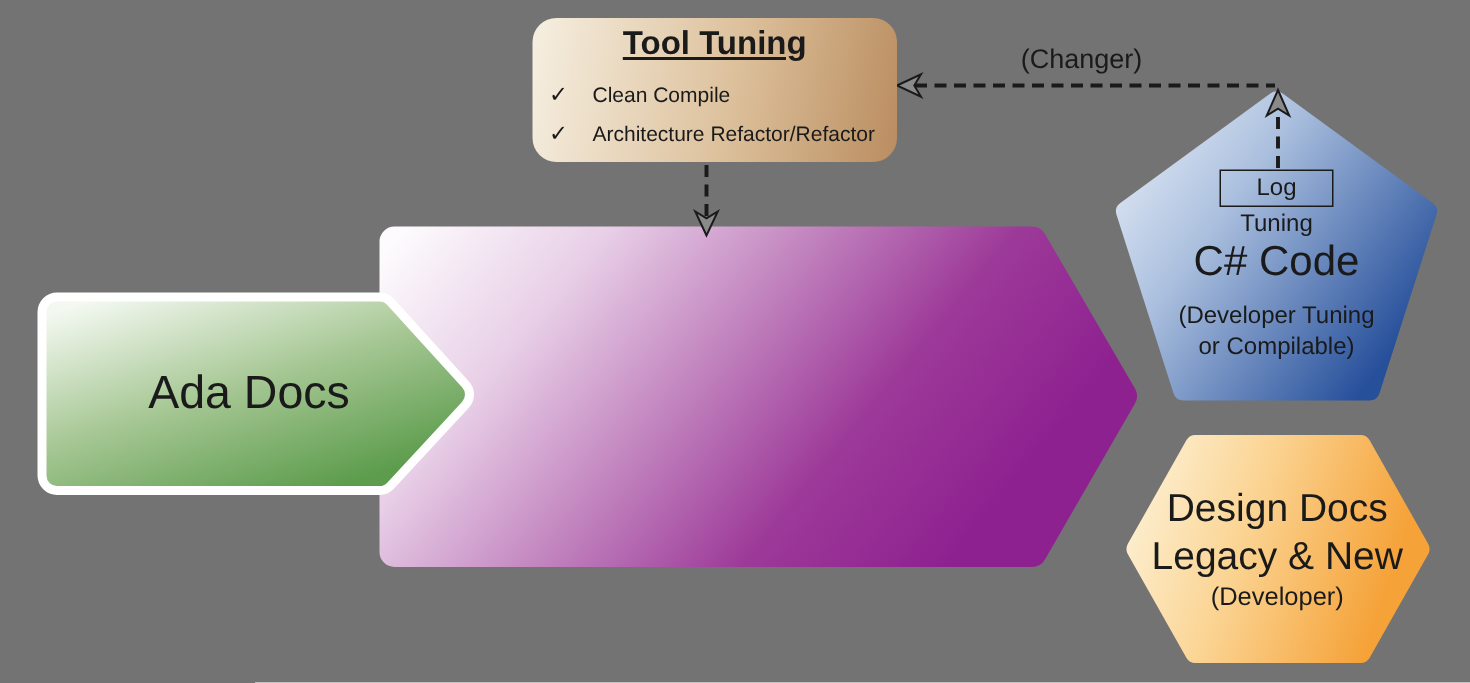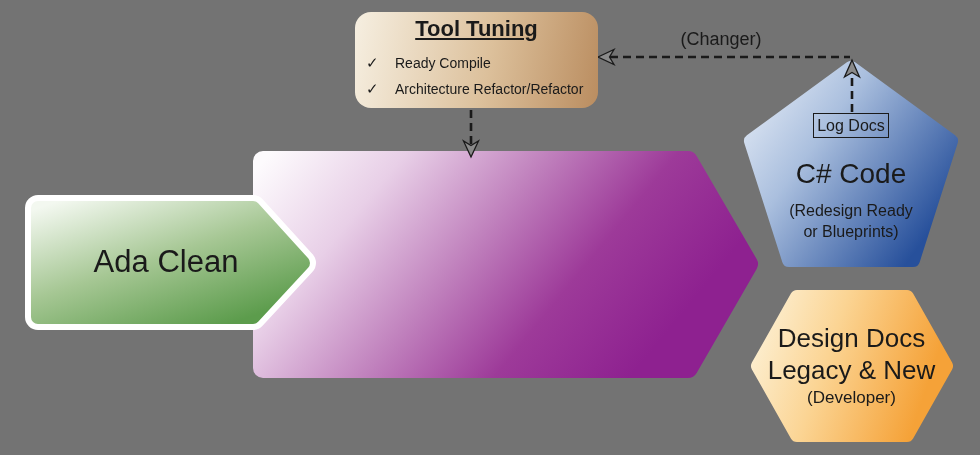--- a/index.html
+++ b/index.html
@@ -120,36 +120,36 @@
     <path d="M598,57 L614,49.5 L609.5,57 L614,64.5 Z" fill="#8a8a8a" stroke="#1a1a1a" stroke-width="1.3"></path>
 
     <line x1="852" y1="112" x2="852" y2="78" stroke="#1a1a1a" stroke-width="2.6" stroke-dasharray="8 5"></line>
     <path d="M852,60 L844.5,77 L852,72.5 L859.5,77 Z" fill="#8a8a8a" stroke="#1a1a1a" stroke-width="1.3"></path>
   </svg>
 
   <div class="tool-box"></div>
   <div class="tool-title">Tool Tuning</div>
   <div class="tool-item ti-1">
     <span class="check">✓</span>
-    <span>Ready Compile</span>
+    <span>Clean Compile</span>
   </div>
   <div class="tool-item ti-2">
     <span class="check">✓</span>
     <span>Architecture Refactor/Refactor</span>
   </div>
 
   <div class="txt optional-label">(Changer)</div>
 
-  <div class="txt ada-label">Ada Clean</div>
+  <div class="txt ada-label">Ada Docs</div>
 
 
-  <div class="log-box">Log Docs</div>
+  <div class="log-box">Log Tuning</div>
   <div class="txt cs-title">C# Code</div>
   <div class="txt cs-sub">
-    <div>(Redesign Ready</div>
-    <div>or Blueprints)</div>
+    <div>(Developer Tuning</div>
+    <div>or Compilable)</div>
   </div>
 
   <div class="txt docs-line2">Legacy &amp; New</div>
   <div class="txt docs-line1">Design Docs</div>
   <div class="txt docs-line3">(Developer)</div>
 
 </div>
 
 </body></html>

